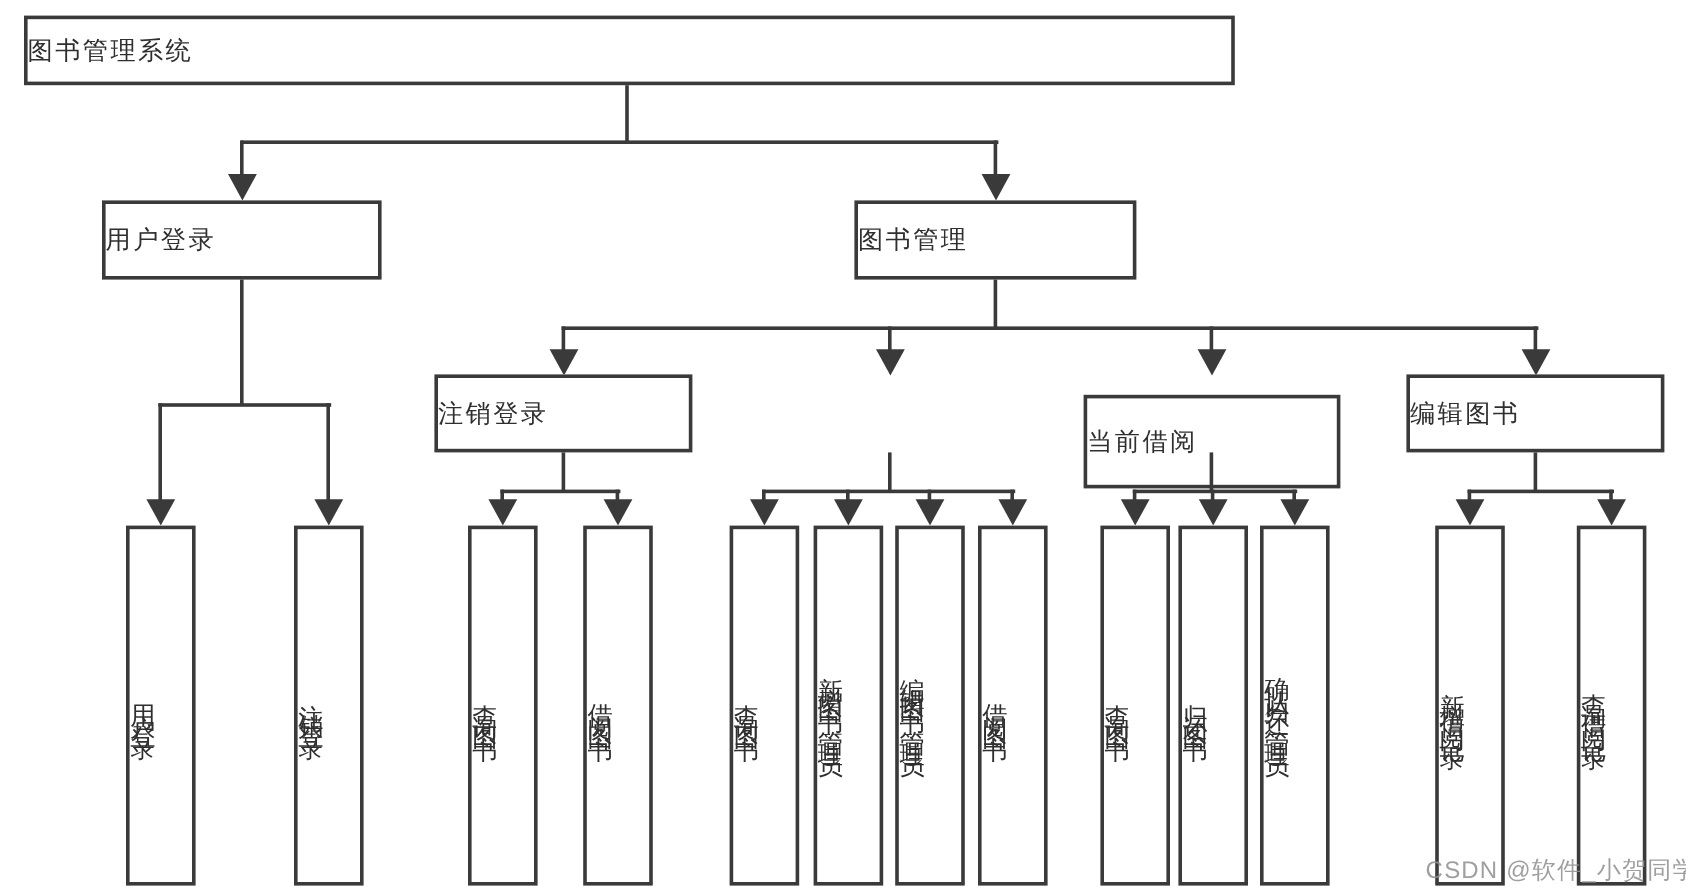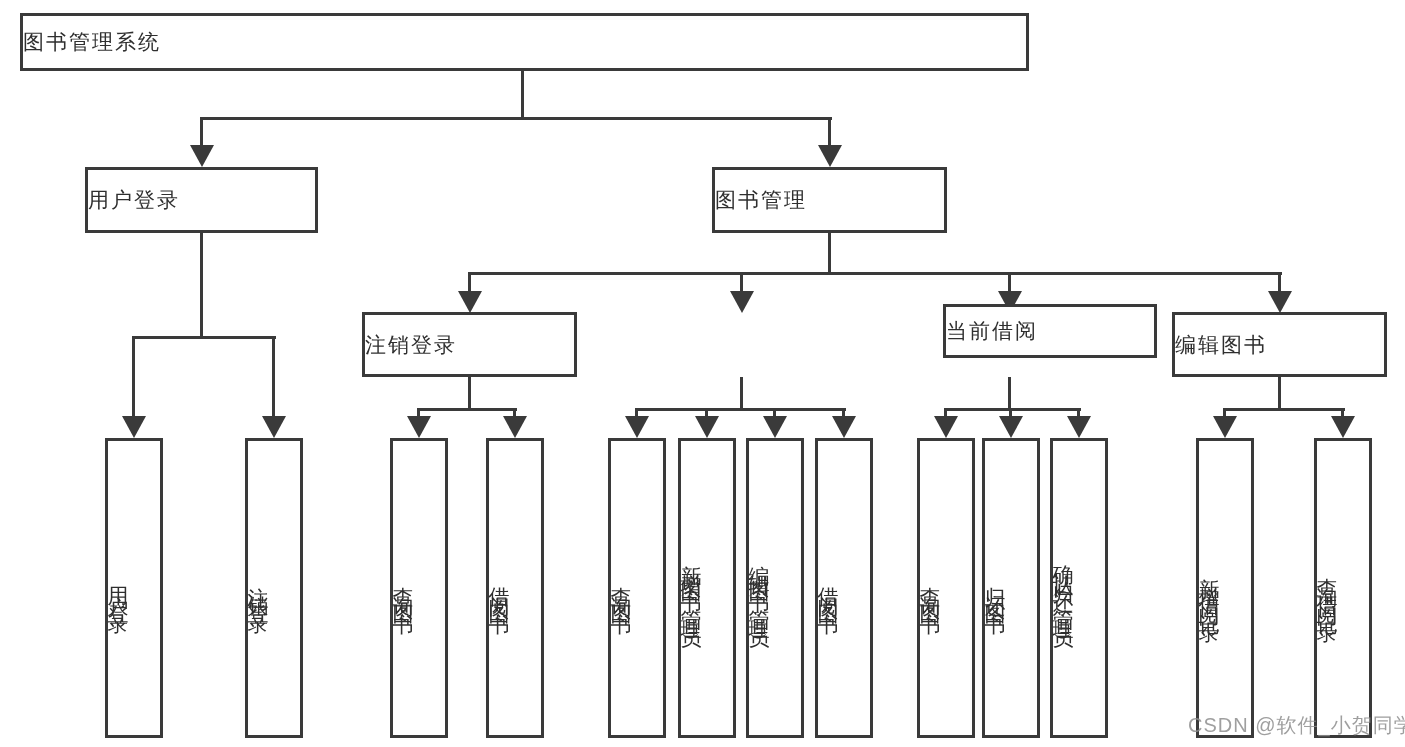--- a/index.html
+++ b/index.html
@@ -70,21 +70,21 @@
   <div class="vline" style="left:1008px; top:272px; height:21px;"></div>
   <div class="vline" style="left:1278px; top:272px; height:21px;"></div>
   <div class="arrow" style="left:458px;  top:291px;"></div>
   <div class="arrow" style="left:730px;  top:291px;"></div>
   <div class="arrow" style="left:998px;  top:291px;"></div>
   <div class="arrow" style="left:1268px; top:291px;"></div>
 
   <div class="box" style="left:362px; top:312px; width:215px; height:65px;">
     <span>注销登录</span>
   </div>
-  <div class="box" style="left:903px; top:304px; width:214px; height:54px;margin-left:40px;">
+  <div class="box" style="left:903px; top:329px; width:214px; height:78px;">
     <span>当前借阅</span>
   </div>
   <div class="box" style="left:1172px; top:312px; width:215px; height:65px;">
     <span>编辑图书</span>
   </div>
 
   <div class="vline" style="left:468px; top:377px; height:33px;"></div>
   <div class="hline" style="left:417px; top:408px; width:100px;"></div>
   <div class="vline" style="left:417px; top:408px; height:10px;"></div>
   <div class="vline" style="left:513px; top:408px; height:10px;"></div>

